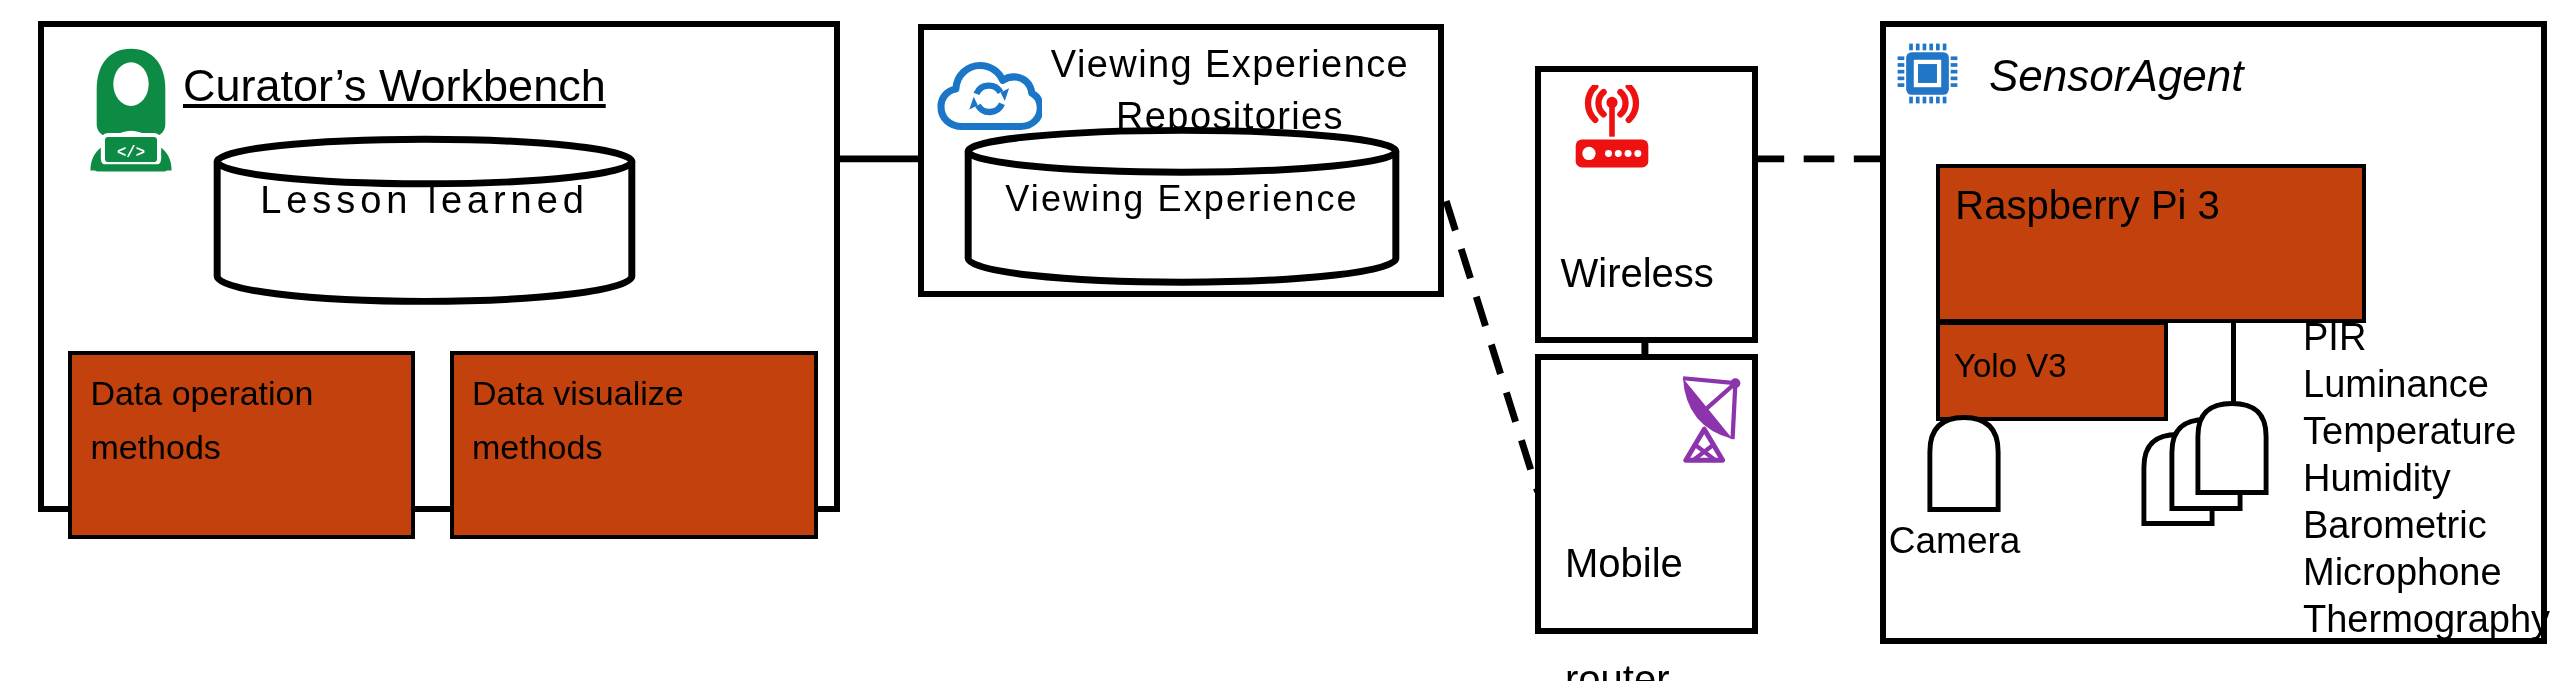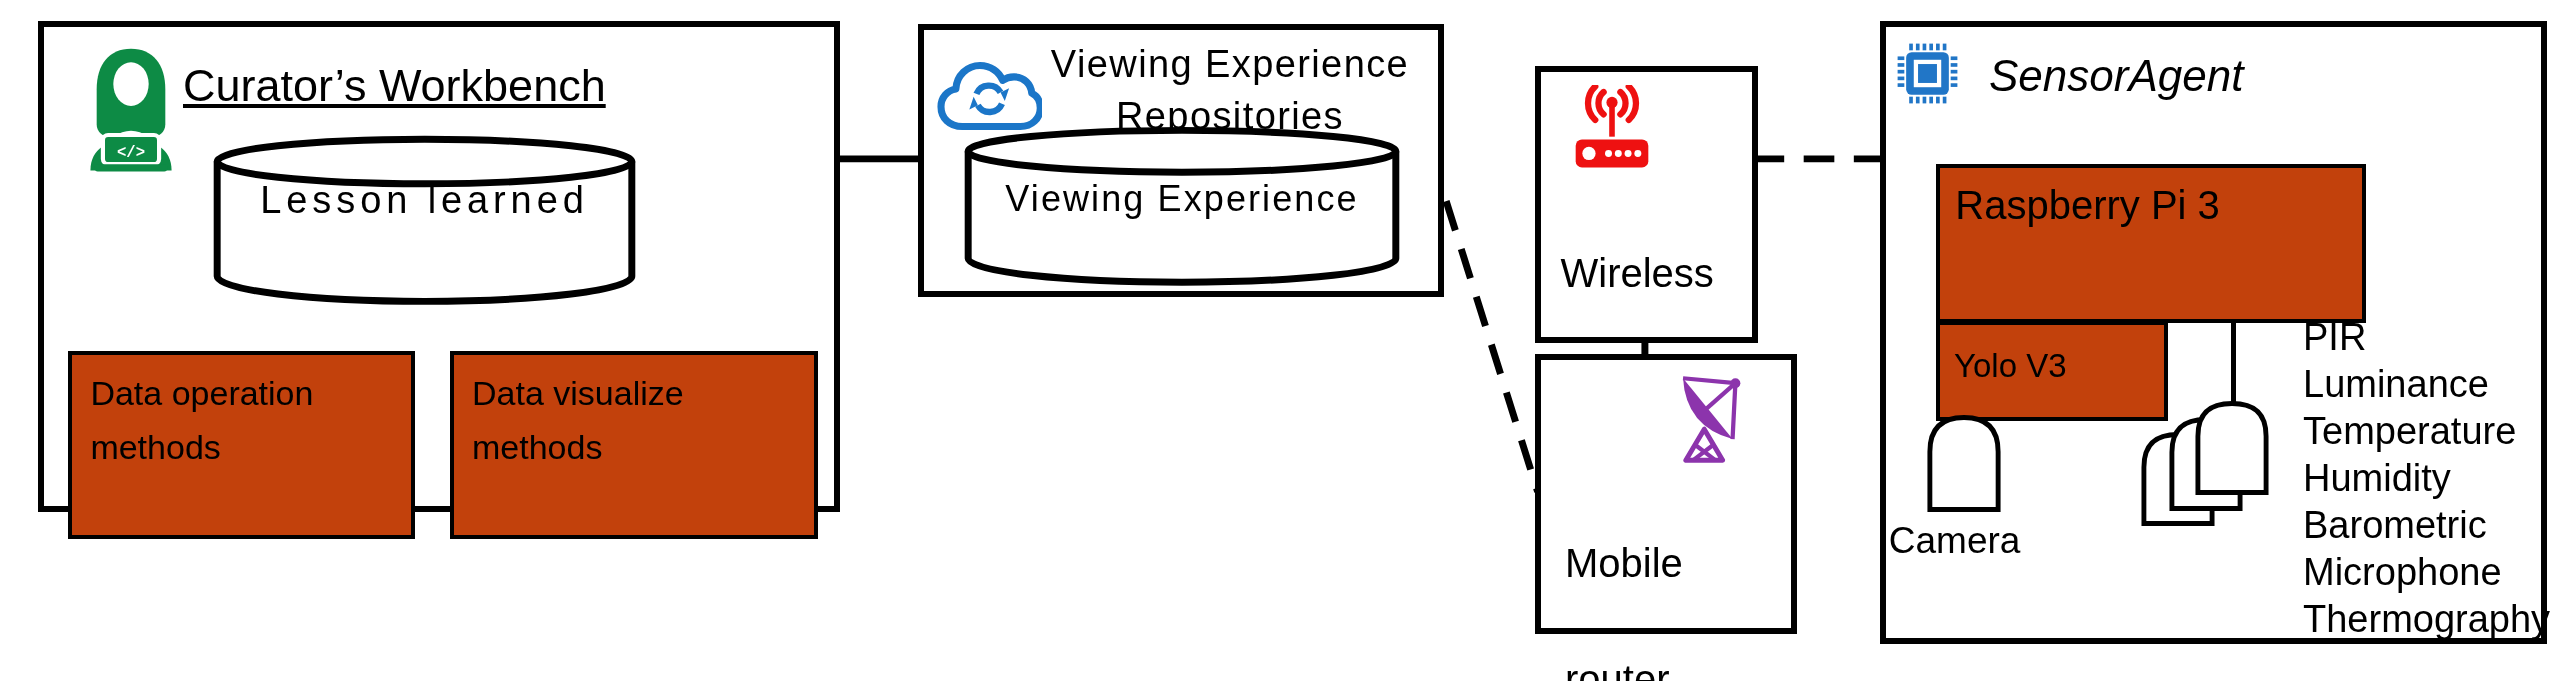--- a/index.html
+++ b/index.html
@@ -121,21 +121,21 @@
       <circle cx="97" cy="98" r="5" fill="#fff"></circle>
     </svg>
 
     <div class="abs big-label" style="left:19.5px;top:117px;">
       <div>Wireless</div>
       <div>access</div>
       <div>point</div>
     </div>
   </div>
 
-  <div class="node" style="left:1535px;top:354px;width:262px;height:280px;">
+  <div class="node" style="left:1535px;top:354px;width:223px;height:280px;">
 
     <svg class="abs" style="left:132px;top:14px;" width="71" height="92" viewBox="0 0 100 130">
       <path d="M14,6 L84,92 Q18,74 14,6 Z" fill="var(--satellite-purple)"></path>
       <path d="M14,6 L88,13 L84,92" fill="none" stroke="var(--satellite-purple)" stroke-width="6" stroke-linejoin="round"></path>
       <path d="M88,13 L46,50" fill="none" stroke="var(--satellite-purple)" stroke-width="6"></path>
       <circle cx="88" cy="13" r="7" fill="var(--satellite-purple)"></circle>
       <path d="M44,78 L18,122 L70,122 Z" fill="none" stroke="var(--satellite-purple)" stroke-width="7" stroke-linejoin="round"></path>
       <path d="M31,100 L60,122 M57,100 L28,122" fill="none" stroke="var(--satellite-purple)" stroke-width="6"></path>
     </svg>
 

